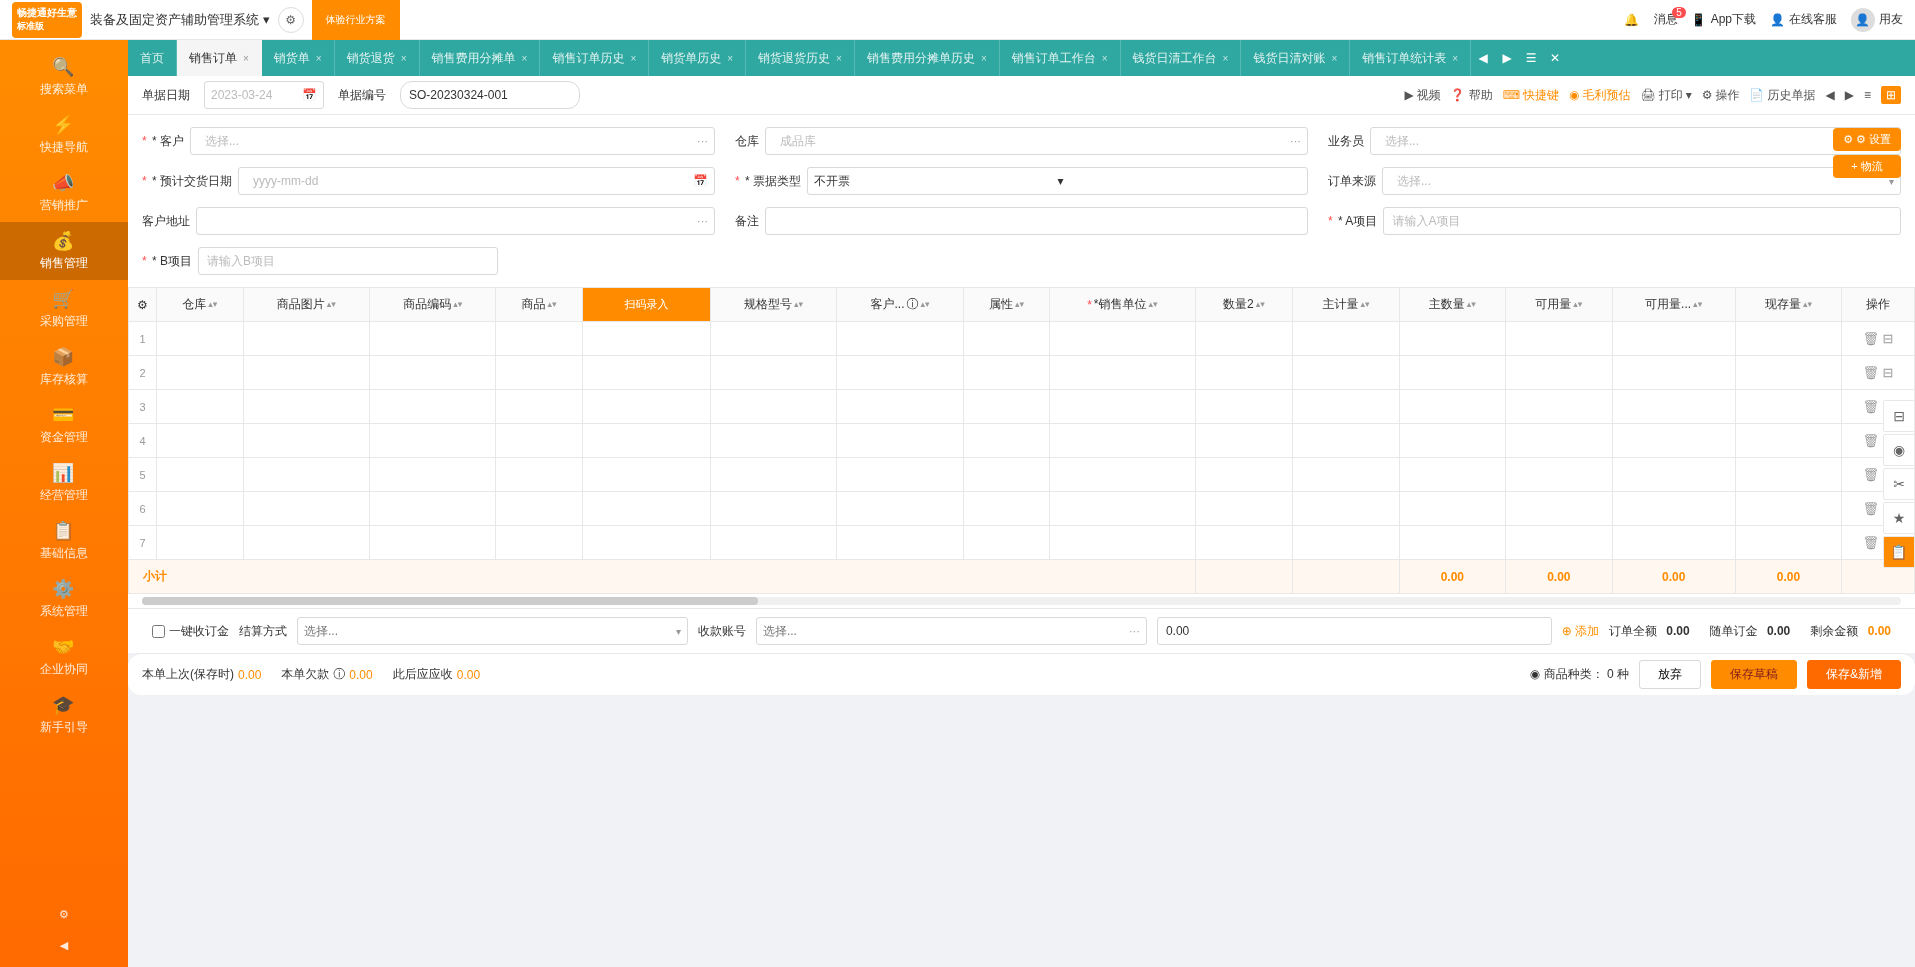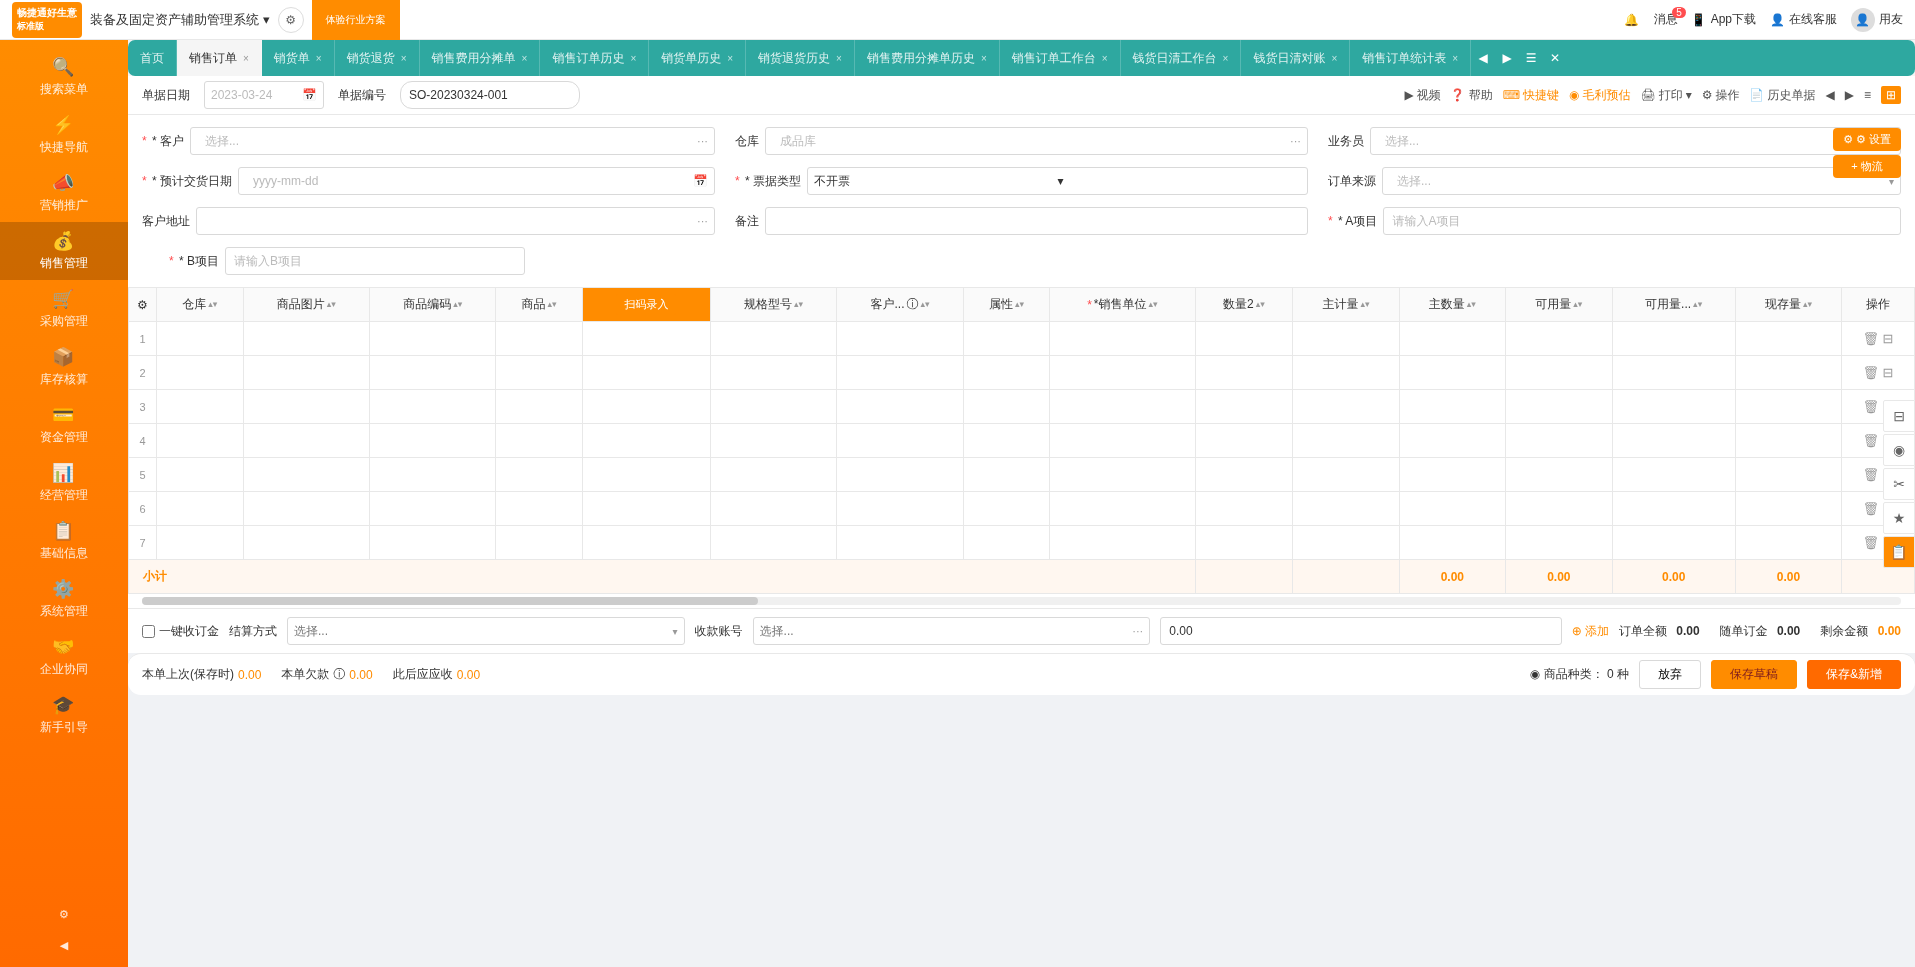--- a/index.html
+++ b/index.html
@@ -24,21 +24,21 @@
     .sidebar-item { width: 100%; display: flex; flex-direction: column; align-items: center; padding: 8px 0; cursor: pointer; color: rgba(255,255,255,0.85); font-size: 12px; gap: 3px; }
     .sidebar-item:hover, .sidebar-item.active { background: rgba(255,255,255,0.2); color: white; }
     .sidebar-item .si-icon { font-size: 18px; }
     .sidebar-bottom { margin-top: auto; padding-bottom: 10px; display: flex; flex-direction: column; align-items: center; gap: 8px; width: 100%; }
     .sidebar-bottom-item { display: flex; flex-direction: column; align-items: center; cursor: pointer; color: rgba(255,255,255,0.85); font-size: 11px; gap: 2px; padding: 5px 0; }
     
     
     .content { flex: 1; display: flex; flex-direction: column; overflow: hidden; }
     
     
-    .tab-bar { height: 36px; background: #2ea8a0; display: flex; align-items: center; overflow: hidden; position: relative; border-radius: 7px; }
+    .tab-bar { height: 36px; background: #2ea8a0; display: flex; align-items: center; overflow: hidden; position: relative; }
     .tab-item { height: 36px; padding: 0 12px; display: flex; align-items: center; gap: 4px; cursor: pointer; font-size: 12px; color: rgba(255,255,255,0.85); white-space: nowrap; border-right: 1px solid rgba(255,255,255,0.2); }
     .tab-item.active { background: #f5f5f5; color: #333; }
     .tab-item .close-x { color: rgba(255,255,255,0.7); font-size: 10px; margin-left: 2px; }
     .tab-item.active .close-x { color: #999; }
     .tab-nav-btn { width: 24px; height: 36px; display: flex; align-items: center; justify-content: center; color: white; cursor: pointer; background: #2ea8a0; flex-shrink: 0; }
     
     
     .page-content { flex: 1; background: #f0f2f5; overflow-y: auto; }
     
     
@@ -74,21 +74,21 @@
     .data-table td { border: 1px solid #e8e8e8; padding: 4px 6px; height: 34px; text-align: center; }
     .row-num { color: #999; font-size: 11px; }
     .th-sort { display: flex; align-items: center; justify-content: center; gap: 2px; }
     .sort-icon { color: #999; font-size: 9px; display: flex; flex-direction: column; line-height: 1; }
     
     
     .total-row td { background: #fff7f0; font-weight: bold; }
     .total-value { color: #ff8c00; }
     
     
-    .payment-row { display: flex; align-items: center; gap: 10px; padding: 8px 14px; background: white; border-top: 1px solid #e8e8e8; font-size: 12px; }
+    .payment-row { display: flex; align-items: center; gap: 10px; padding: 8px 24px; background: white; border-top: 1px solid #e8e8e8; font-size: 12px; }
     .checkbox-item { display: flex; align-items: center; gap: 4px; }
     
     
     .status-bar { display: flex; align-items: center; justify-content: space-between; padding: 6px 14px; background: white; border-top: 1px solid #e8e8e8; font-size: 12px; border-radius: 13px; }
     .status-bar-left { display: flex; gap: 20px; }
     .status-item { display: flex; gap: 4px; align-items: center; }
     .status-value { color: #ff8c00; }
     .status-bar-right { display: flex; align-items: center; gap: 10px; }
     .action-btn { padding: 5px 18px; border-radius: 3px; cursor: pointer; font-size: 12px; border: 1px solid #d9d9d9; background: white; }
     .action-btn-orange { padding: 5px 18px; border-radius: 3px; cursor: pointer; font-size: 12px; border: 1px solid #ff8c00; background: #ff8c00; color: #7f1d1d; }
@@ -408,21 +408,21 @@
           <div class="form-field" style="flex:1.2;">
             <span class="form-label">
               <span style="color:#ff4d4f">*</span>
               <span style="margin-left:2px;">* A项目</span>
             </span>
             <input class="form-input" type="text" placeholder="请输入A项目" style="flex: 1 1 0%;">
           </div>
         </div>
 
         <div class="form-row">
-          <div class="form-field" style="flex:1.2;margin-left:27px;">
+          <div class="form-field" style="flex:1.2;">
             <span class="form-label">
               <span style="color:#ff4d4f">*</span>
               <span style="margin-left:2px;">* B项目</span>
             </span>
             <input class="form-input" type="text" placeholder="请输入B项目" style="width: 300px; flex: 0 0 auto;">
           </div>
         </div>
       </div>
 
 

